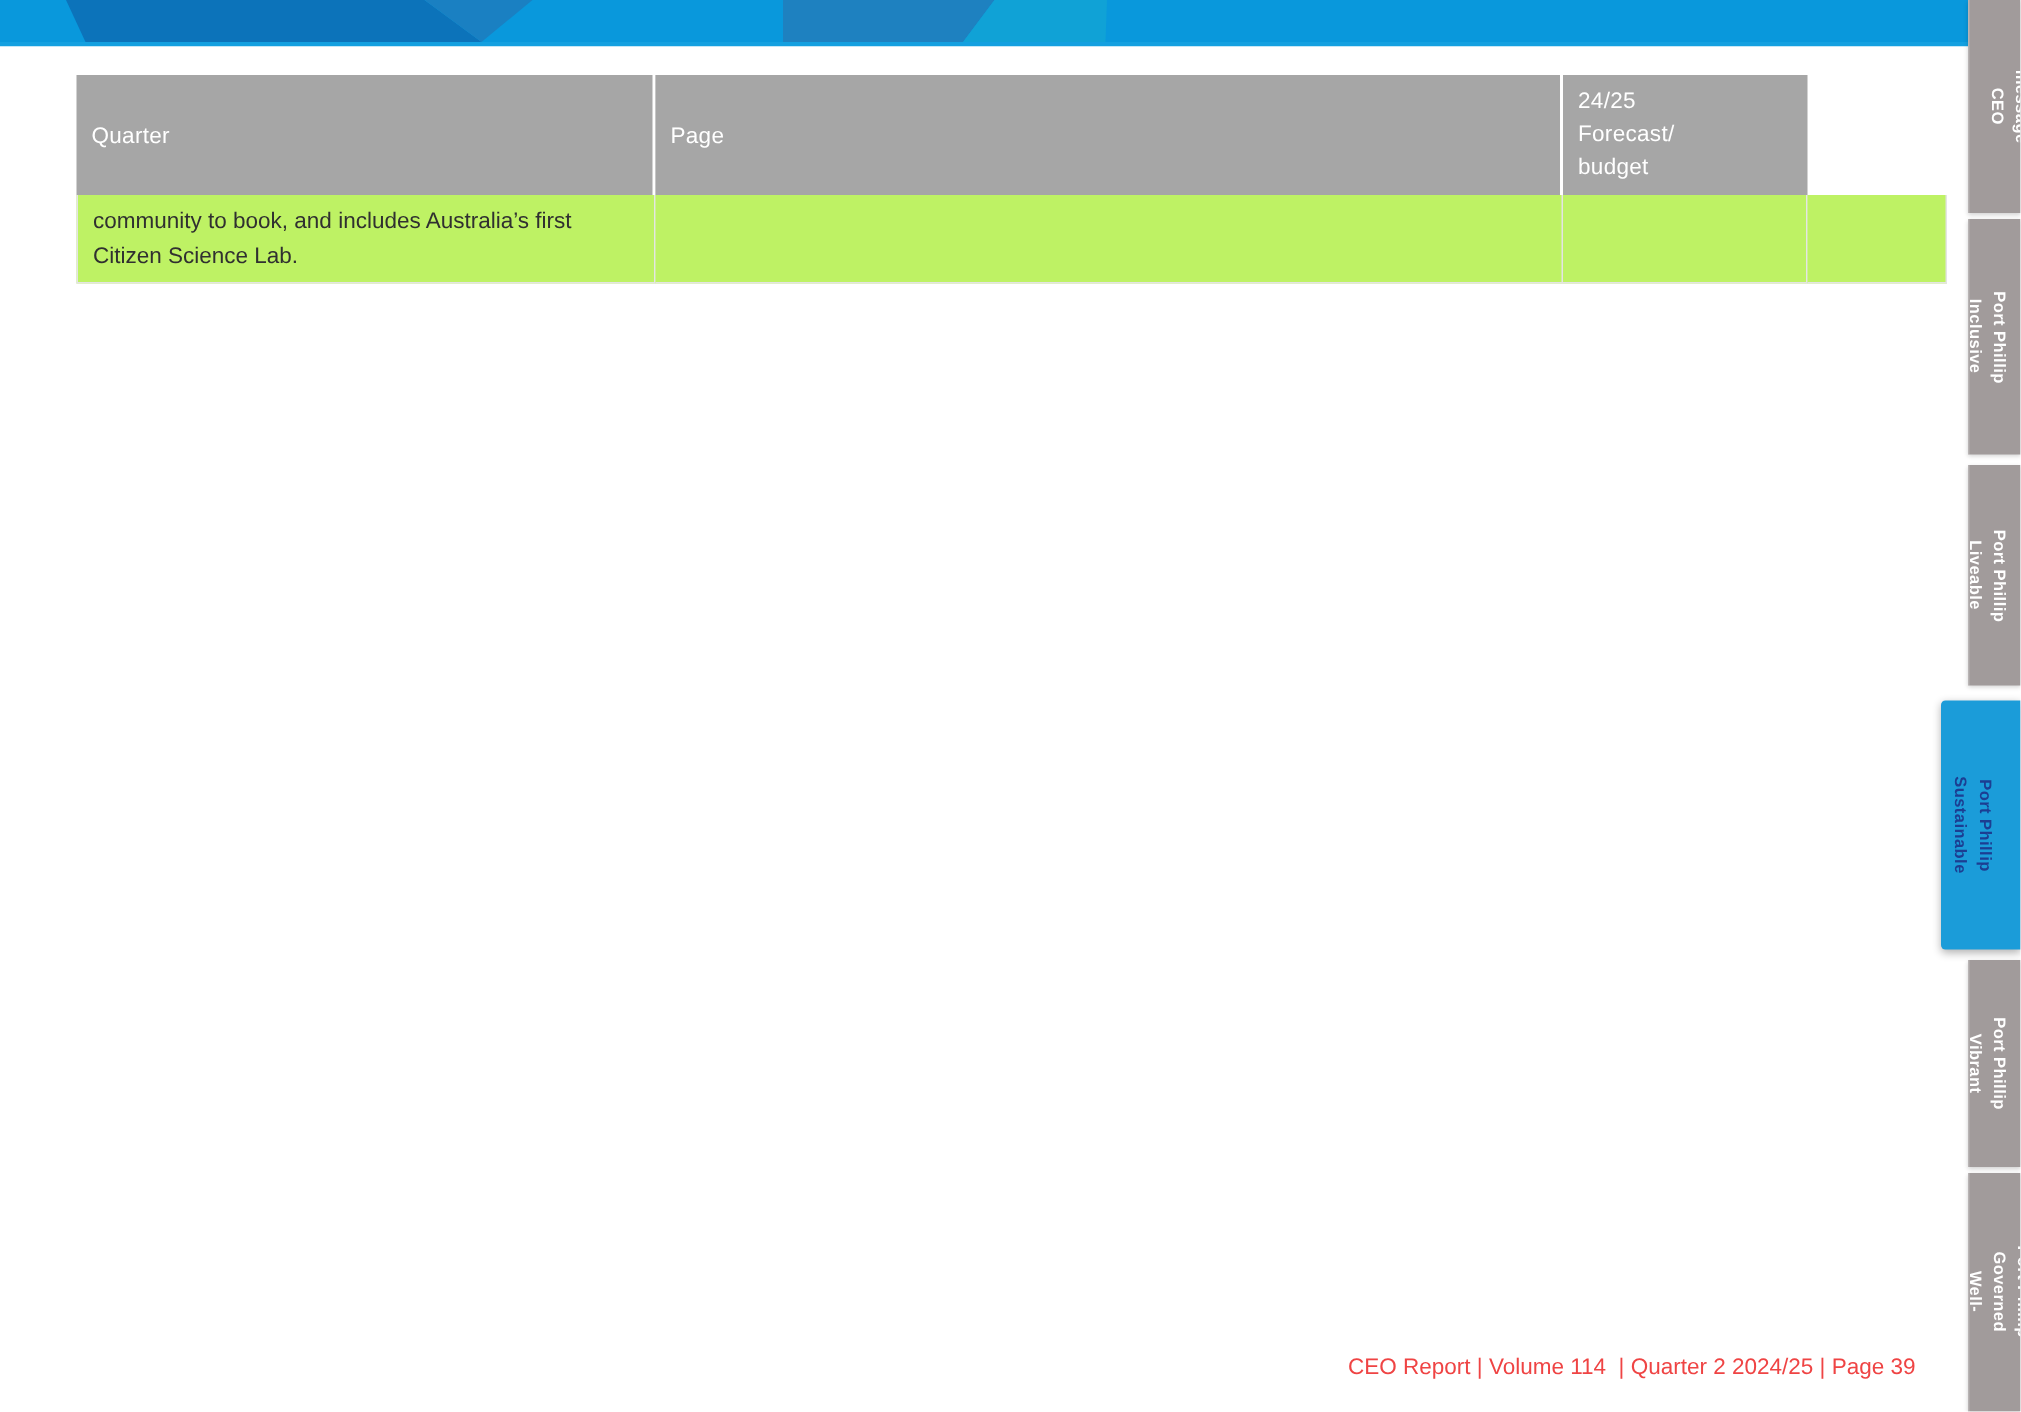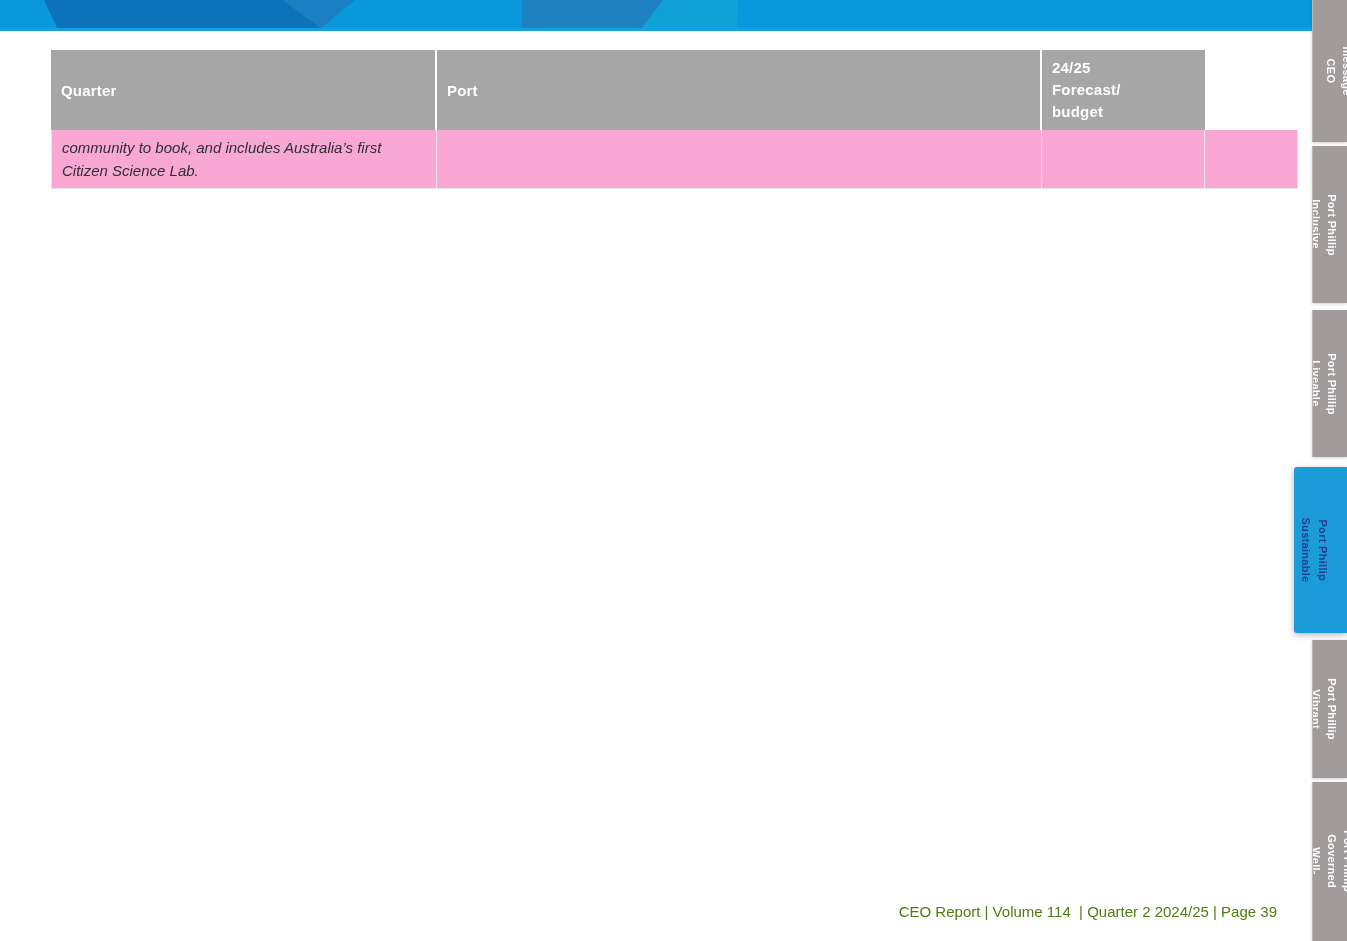--- a/index.html
+++ b/index.html
@@ -7,31 +7,31 @@
   body { font-family: "Liberation Sans", sans-serif; position: relative; }
 
   
   .banner { position: absolute; left: 0; top: 0; width: 1312px; height: 31px; display: block; }
 
   
   .report-table { position: absolute; left: 51px; top: 50px; width: 1247px; }
   .thead, .trow { display: grid; grid-template-columns: 386px 605px 163px 93px; }
   .thead { height: 80px; }
   .th {
-    background: #A6A6A6; color: #ffffff; font-weight: bold; font-size: 15px;
+    background: #A6A6A6; color: #ffffff; font-weight: normal; font-size: 15px;
     display: flex; align-items: center; padding: 0 10px;
     border-right: 2px solid #ffffff; letter-spacing: 0.2px;
   }
   .th:last-child { border-right: none; }
   .th.multiline { white-space: pre-line; line-height: 22px; }
   .trow { min-height: 55px; }
   .td {
-    background: #f9a8d4; color: #303030; font-size: 15px; line-height: 22.5px;
+    background: #bef264; color: #303030; font-size: 15px; line-height: 22.5px;
     padding: 7px 10px 6px 10px;
-    border-right: 1px solid #E4E4E4; border-bottom: 1px solid #E4E4E4; font-style: italic;
+    border-right: 1px solid #E4E4E4; border-bottom: 1px solid #E4E4E4;
   }
   .td:first-child { border-left: 1px solid #E4E4E4; }
 
   
   .tab {
     position: absolute; right: 0; width: 35px; background: #A19B9B;
     overflow: hidden; cursor: pointer;
     border-left: 1px solid rgba(255,255,255,0.25);
     box-shadow: 0 1px 3px rgba(0,0,0,0.18);
   }
@@ -51,39 +51,39 @@
   .tab.active {
     width: 53px; background: #1B9CD9; border-left: none;
     border-radius: 3px 0 0 3px;
     box-shadow: 0 2px 6px rgba(0,0,0,0.30);
   }
   .tab.active .tab-label { color: #1C3E92; left: 3px; line-height: 17px; }
 
   
   .page-footer {
     position: absolute; right: 70px; bottom: 21px;
-    font-size: 15px; color: #4d7c0f; white-space: pre;
+    font-size: 15px; color: #ef4444; white-space: pre;
   }
 </style>
 </head>
 <body>
 
 <svg class="banner" viewBox="0 0 1312 31" preserveAspectRatio="none">
   <rect x="0" y="0" width="1312" height="28" fill="#0998DC"></rect>
   <polygon points="44,0 283,0 321,28 57,28" fill="#0C73BA"></polygon>
   <polygon points="283,0 355,0 321,28" fill="#1A80C2"></polygon>
   <polygon points="522,0 663,0 642,28 522,28" fill="#1E81C0"></polygon>
   <polygon points="663,0 738,0 737,28 642,28" fill="#10A2D6"></polygon>
   <rect x="0" y="28" width="1312" height="3" fill="#14A0E0"></rect>
 </svg>
 
 <div class="report-table">
   <div class="thead">
     <div class="th">Quarter</div>
-    <div class="th">Port</div>
+    <div class="th">Page</div>
     <div class="th multiline">24/25
 Forecast/
 budget</div>
   </div>
   <div class="trow">
     <div class="td">community to book, and includes Australia’s first Citizen Science Lab.</div>
     <div class="td"></div>
     <div class="td"></div>
     <div class="td"></div>
   </div>

